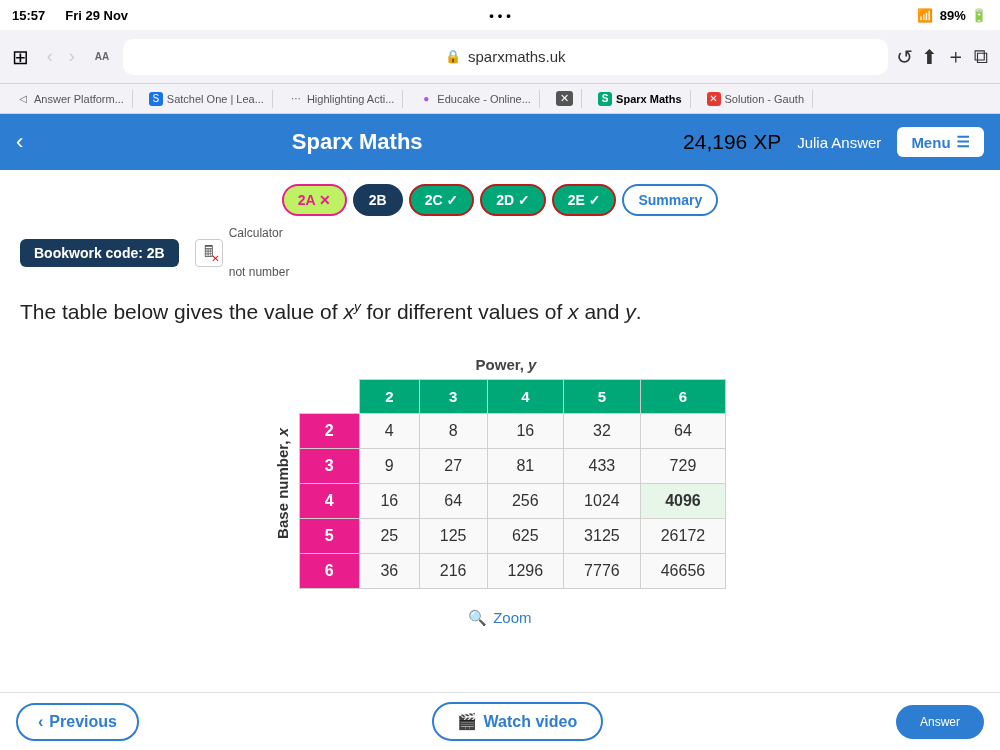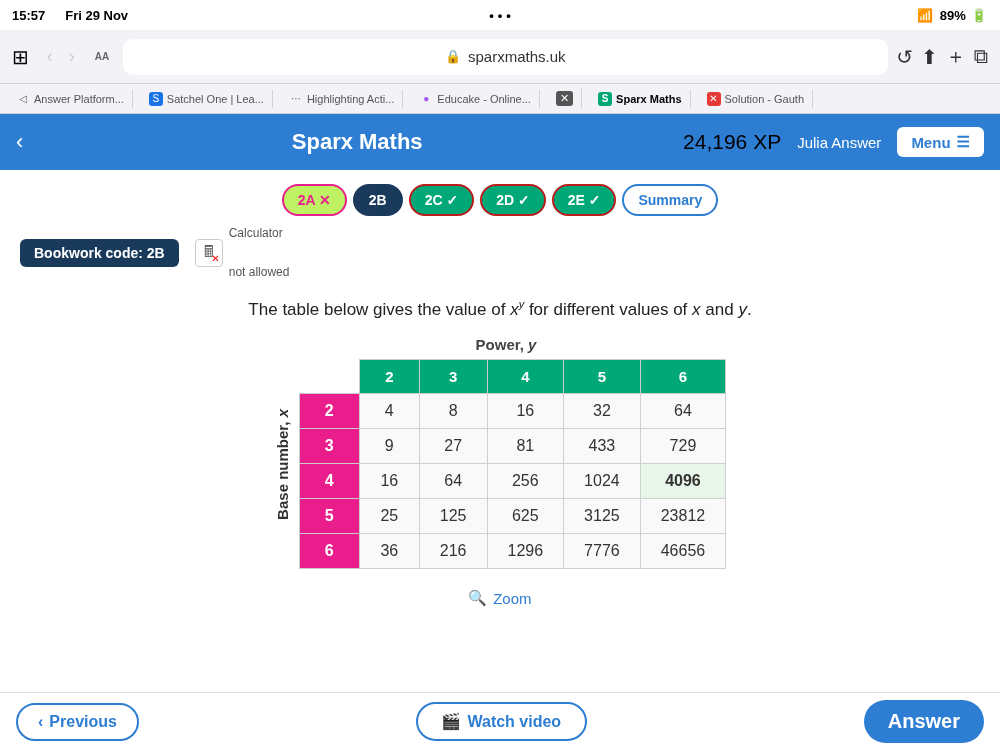--- a/index.html
+++ b/index.html
@@ -67,21 +67,21 @@
     .topic-tab.summary { background: white; color: #2d7dd2; border: 2px solid #2d7dd2; }
 
     
     .bookwork-area { display: flex; align-items: center; justify-content: flex-start; gap: 16px; margin-bottom: 16px; }
     .bookwork-badge { background: #1a3a5c; color: white; border-radius: 6px; padding: 6px 14px; font-size: 14px; font-weight: 600; }
     .calculator-info { display: flex; align-items: center; gap: 6px; font-size: 12px; color: #555; }
     .calc-icon { width: 28px; height: 28px; border: 1px solid #ccc; border-radius: 4px; display: flex; align-items: center; justify-content: center; font-size: 16px; position: relative; }
     .calc-x { color: red; font-size: 10px; position: absolute; bottom: 2px; right: 2px; }
 
     
-    .question-text { text-align: center; font-size: 17px; margin-bottom: 14px; line-height: 1.5; color: #222; }
+    .question-text { text-align: left; font-size: 21px; margin-bottom: 28px; line-height: 1.5; color: #222; }
     .question-use { text-align: center; font-size: 17px; margin-bottom: 20px; color: #222; }
 
     
     .table-container { display: flex; justify-content: center; margin-bottom: 20px; }
     .y-label { writing-mode: vertical-rl; transform: rotate(180deg); font-size: 15px; font-weight: 600; color: #333; margin-right: 8px; text-align: center; }
 
     .power-table { border-collapse: collapse; }
     .power-table .power-header-row th { text-align: center; font-weight: 600; font-size: 15px; padding: 8px 20px; color: white; background: #00a878; border: 1px solid #ccc; }
     .power-table .power-header-row .empty-cell { background: transparent; border: none; }
     .power-table td { text-align: center; padding: 8px 20px; font-size: 16px; border: 1px solid #d0d0d0; color: #333; background: #f9f9f9; min-width: 60px; }
@@ -92,21 +92,21 @@
 
     
     .bottom-nav {
       position: fixed; bottom: 0; left: 0; right: 0;
       background: white; border-top: 1px solid #e0e0e0;
       display: flex; align-items: center; justify-content: space-between;
       padding: 8px 16px; height: 58px;
     }
     .prev-btn { background: white; border: 2px solid #2d7dd2; border-radius: 24px; color: #2d7dd2; padding: 8px 20px; font-size: 16px; font-weight: 600; cursor: pointer; display: flex; align-items: center; gap: 6px; }
     .watch-btn { background: white; border: 2px solid #2d7dd2; border-radius: 24px; color: #2d7dd2; padding: 8px 24px; font-size: 16px; font-weight: 600; cursor: pointer; display: flex; align-items: center; gap: 6px; }
-    .answer-btn { background: #2d7dd2; border: none; border-radius: 24px; color: white; padding: 10px 24px; font-size: 20px; font-weight: 700; cursor: pointer; }
+    .answer-btn { background: #2d7dd2; border: none; border-radius: 24px; color: white; padding: 10px 24px; font-size: 12px; font-weight: 400; cursor: pointer; }
 
     sup { font-size: 0.65em; vertical-align: super; }
 
     .main-content { height: calc(750px - 30px - 54px - 30px - 56px - 58px); overflow-y: auto; background: white; padding: 14px 20px; }
 
     .power-y-label { font-size: 15px; font-weight: 600; color: #444; text-align: center; margin-bottom: 6px; margin-left: 12px; }
   </style>
 </head>
 <body>
 
@@ -214,21 +214,21 @@
 
   <div class="bookwork-area">
     <div class="bookwork-badge">Bookwork code: 2B</div>
     <div class="calculator-info">
       <div class="calc-icon">
         <span>🖩</span>
         <span class="calc-x">✕</span>
       </div>
       <div style="display:flex;flex-direction:column;line-height:1.3;gap:23px;">
         <span>Calculator</span>
-        <span>not allowed</span>
+        <span>not number</span>
       </div>
     </div>
   </div>
 
   <div class="question-text">
     The table below gives the value of <em>x</em><sup><em>y</em></sup> for different values of <em>x</em> and <em>y</em>.
   </div>
 
   <div class="table-container">
     <div style="display:flex;flex-direction:column;align-items:center;">
@@ -270,21 +270,21 @@
               <td>256</td>
               <td>1024</td>
               <td class="highlighted">4096</td>
             </tr>
             <tr>
               <td class="row-header">5</td>
               <td>25</td>
               <td>125</td>
               <td>625</td>
               <td>3125</td>
-              <td>23812</td>
+              <td>26172</td>
             </tr>
             <tr>
               <td class="row-header">6</td>
               <td>36</td>
               <td>216</td>
               <td>1296</td>
               <td>7776</td>
               <td>46656</td>
             </tr>
           </tbody>

